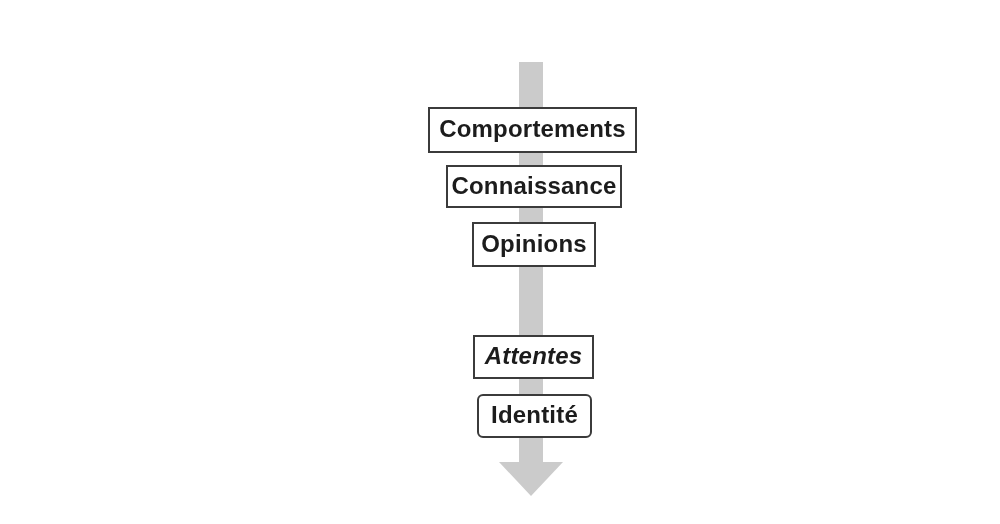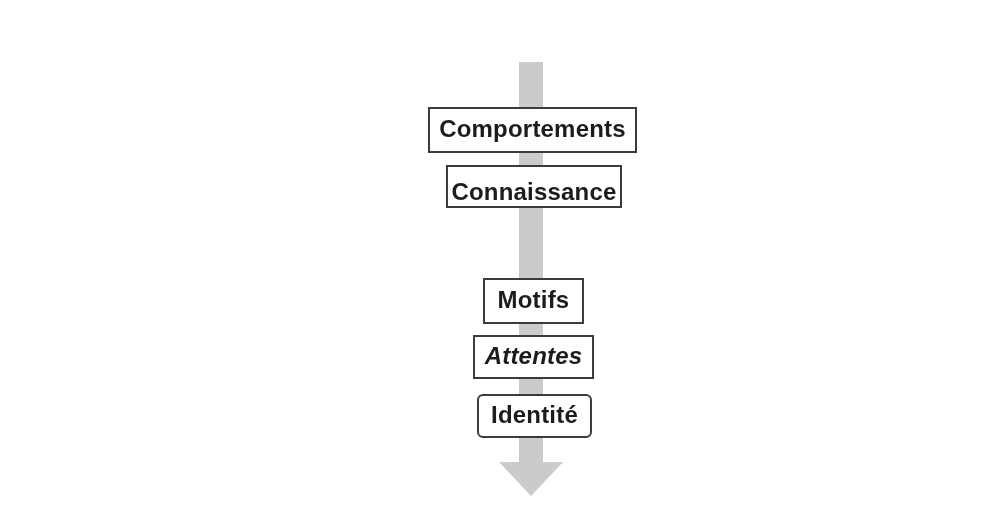--- a/index.html
+++ b/index.html
@@ -48,21 +48,21 @@
   .flow-box .label {
     font-size: 24px;
     font-weight: 600;
     color: #1c1c1c;
     letter-spacing: 0.2px;
     white-space: nowrap;
     line-height: 1;
     padding-bottom: 2px;
   }
   .box-1 { left: 404px; top: 107px; width: 209px; height: 46px; }
-  .box-2 { left: 422px; top: 165px; width: 176px; height: 43px; align-items: flex-end; }
+  .box-2 { left: 422px; top: 165px; width: 176px; height: 43px; }
   .box-3 { left: 448px; top: 222px; width: 124px; height: 45px; }
   .box-4 { left: 459px; top: 278px; width: 101px; height: 46px; }
   .box-5 { left: 449px; top: 335px; width: 121px; height: 44px; font-style: italic; }
   .box-6 { left: 453px; top: 394px; width: 115px; height: 44px; border-radius: 6px; }
 </style>
 </head>
 <body>
 
 <div class="canvas">
 
@@ -70,24 +70,24 @@
   <div class="arrow-head"></div>
 
   <div class="flow-box box-1">
     <span class="label">Comportements</span>
   </div>
 
   <div class="flow-box box-2">
     <span class="label">Connaissance</span>
   </div>
 
+  <div class="flow-box box-3">
+    <span class="label">Opinions</span>
+  </div>
 
-  <div class="flow-box box-4">
-    <span class="label">Motifs</span>
-  </div>
 
   <div class="flow-box box-5">
     <span class="label">Attentes</span>
   </div>
 
   <div class="flow-box box-6">
     <span class="label">Identité</span>
   </div>
 
 </div>

